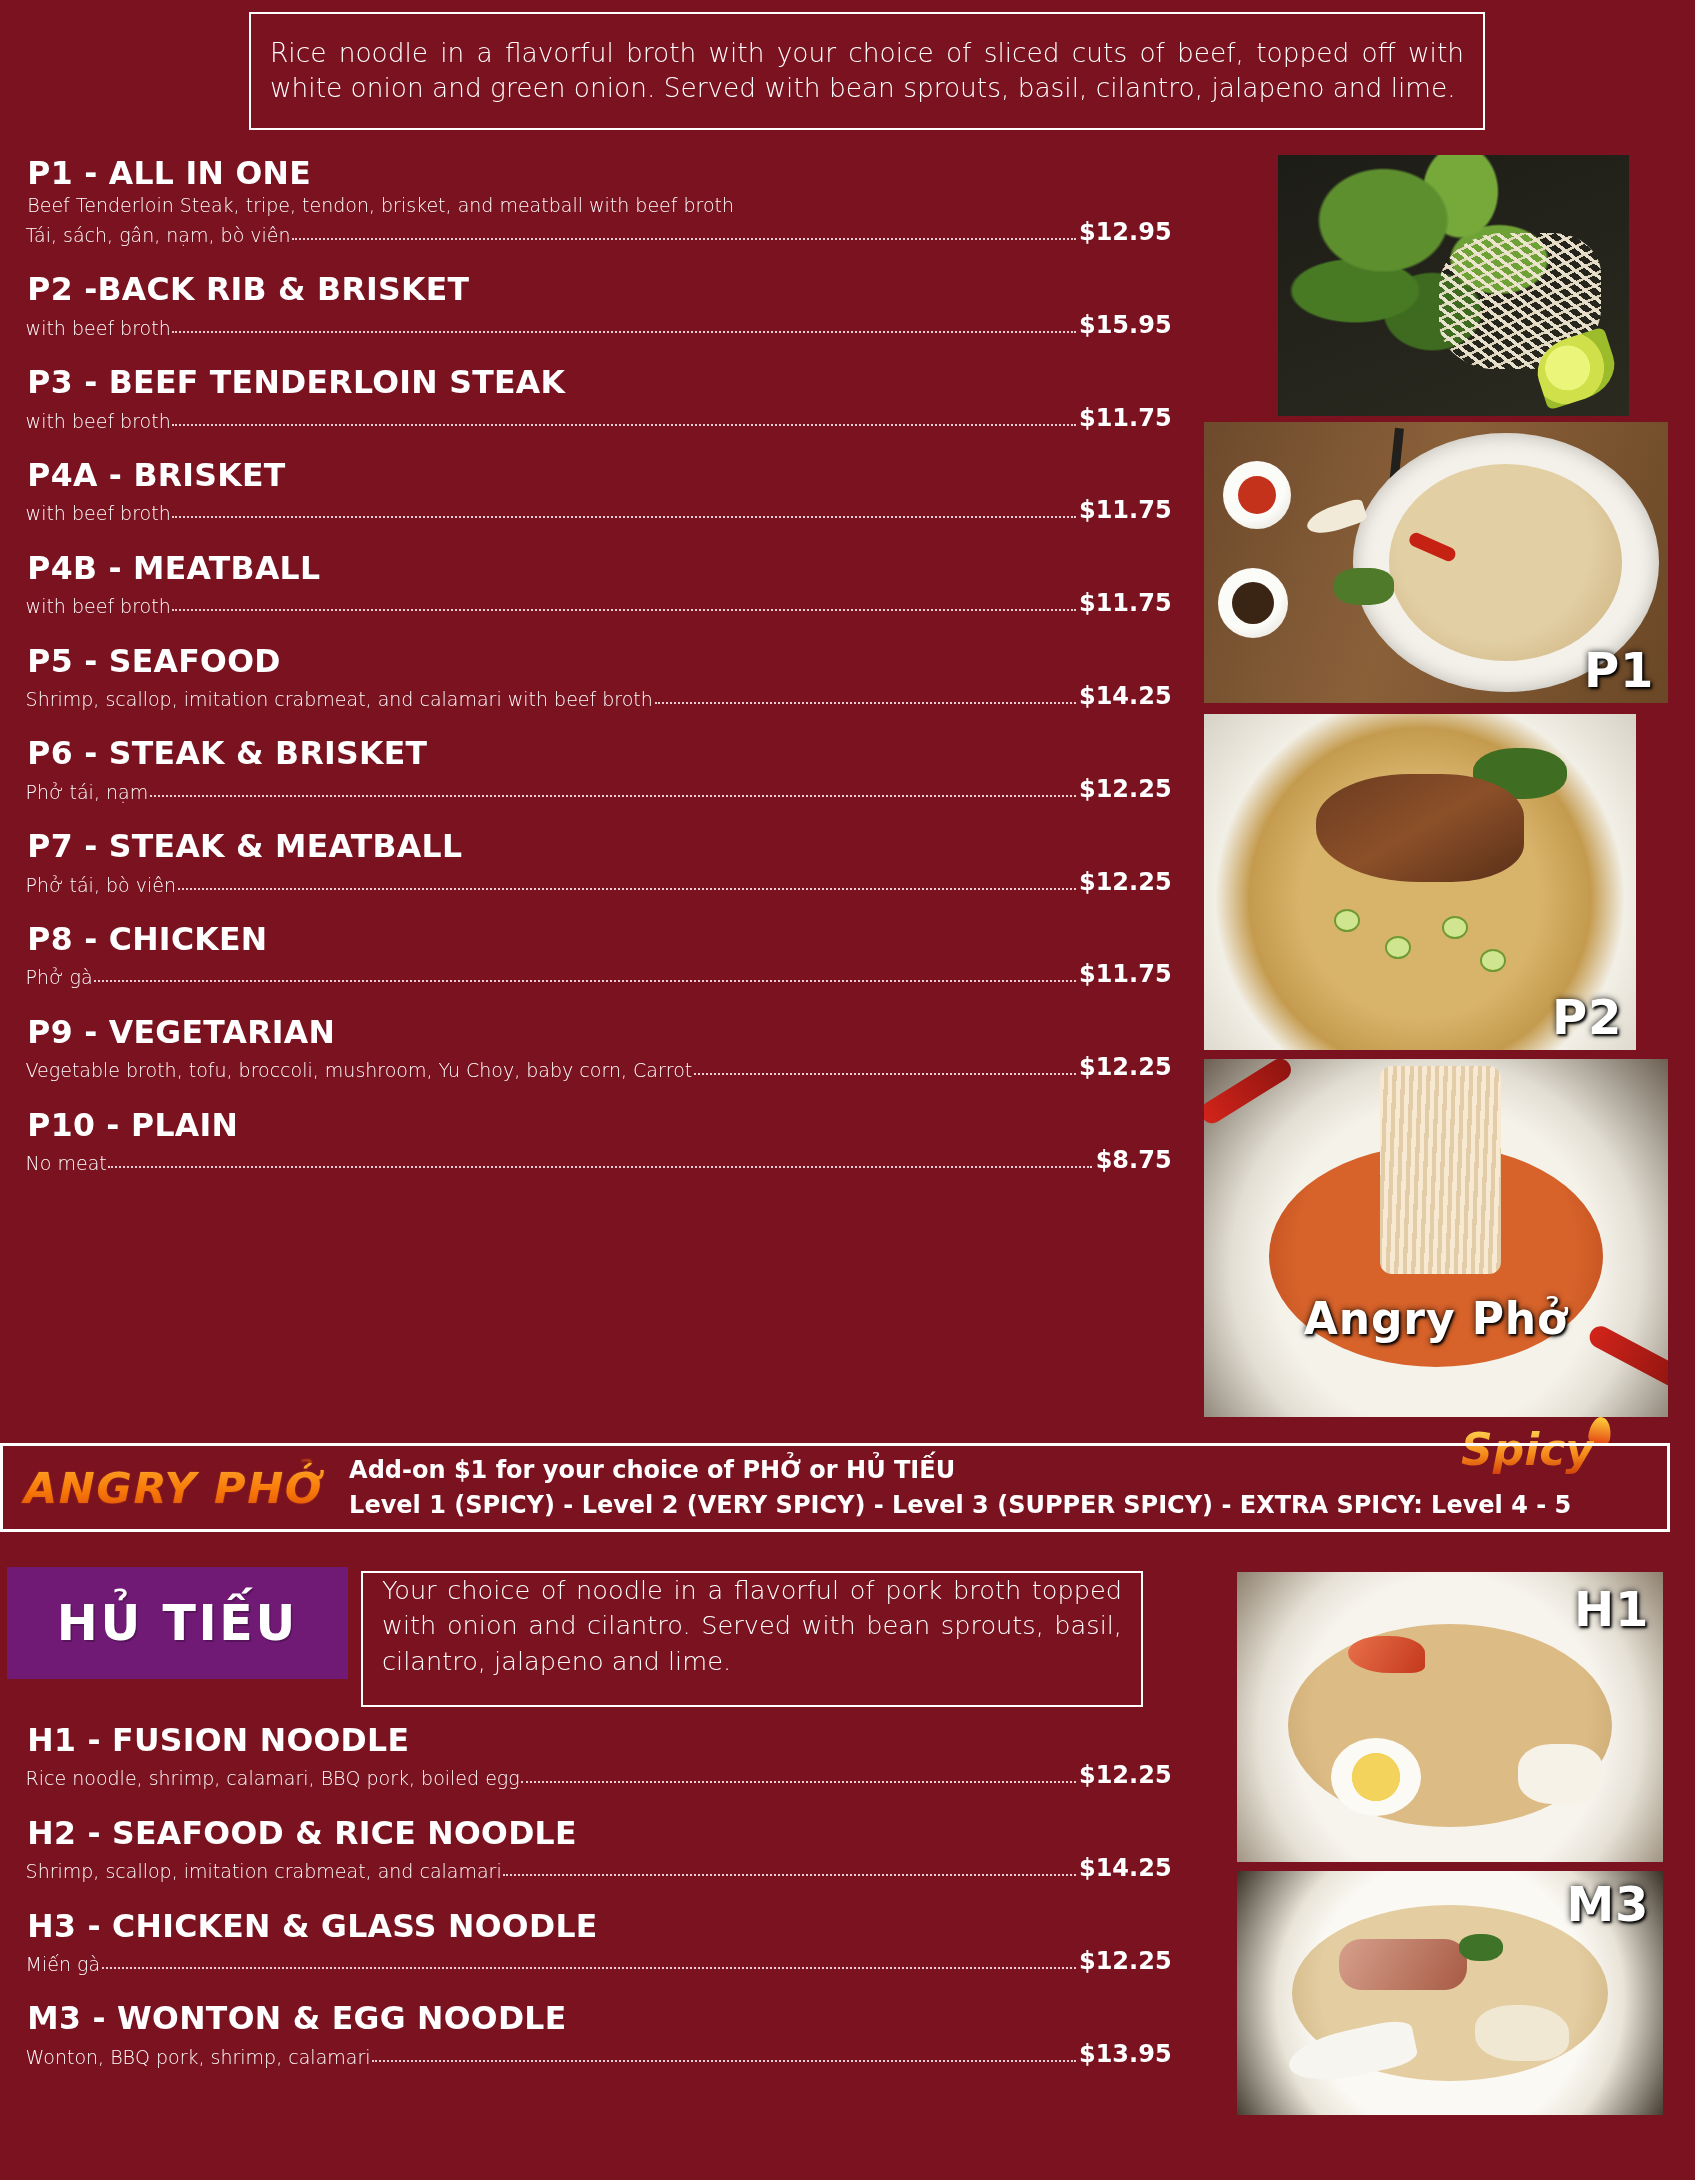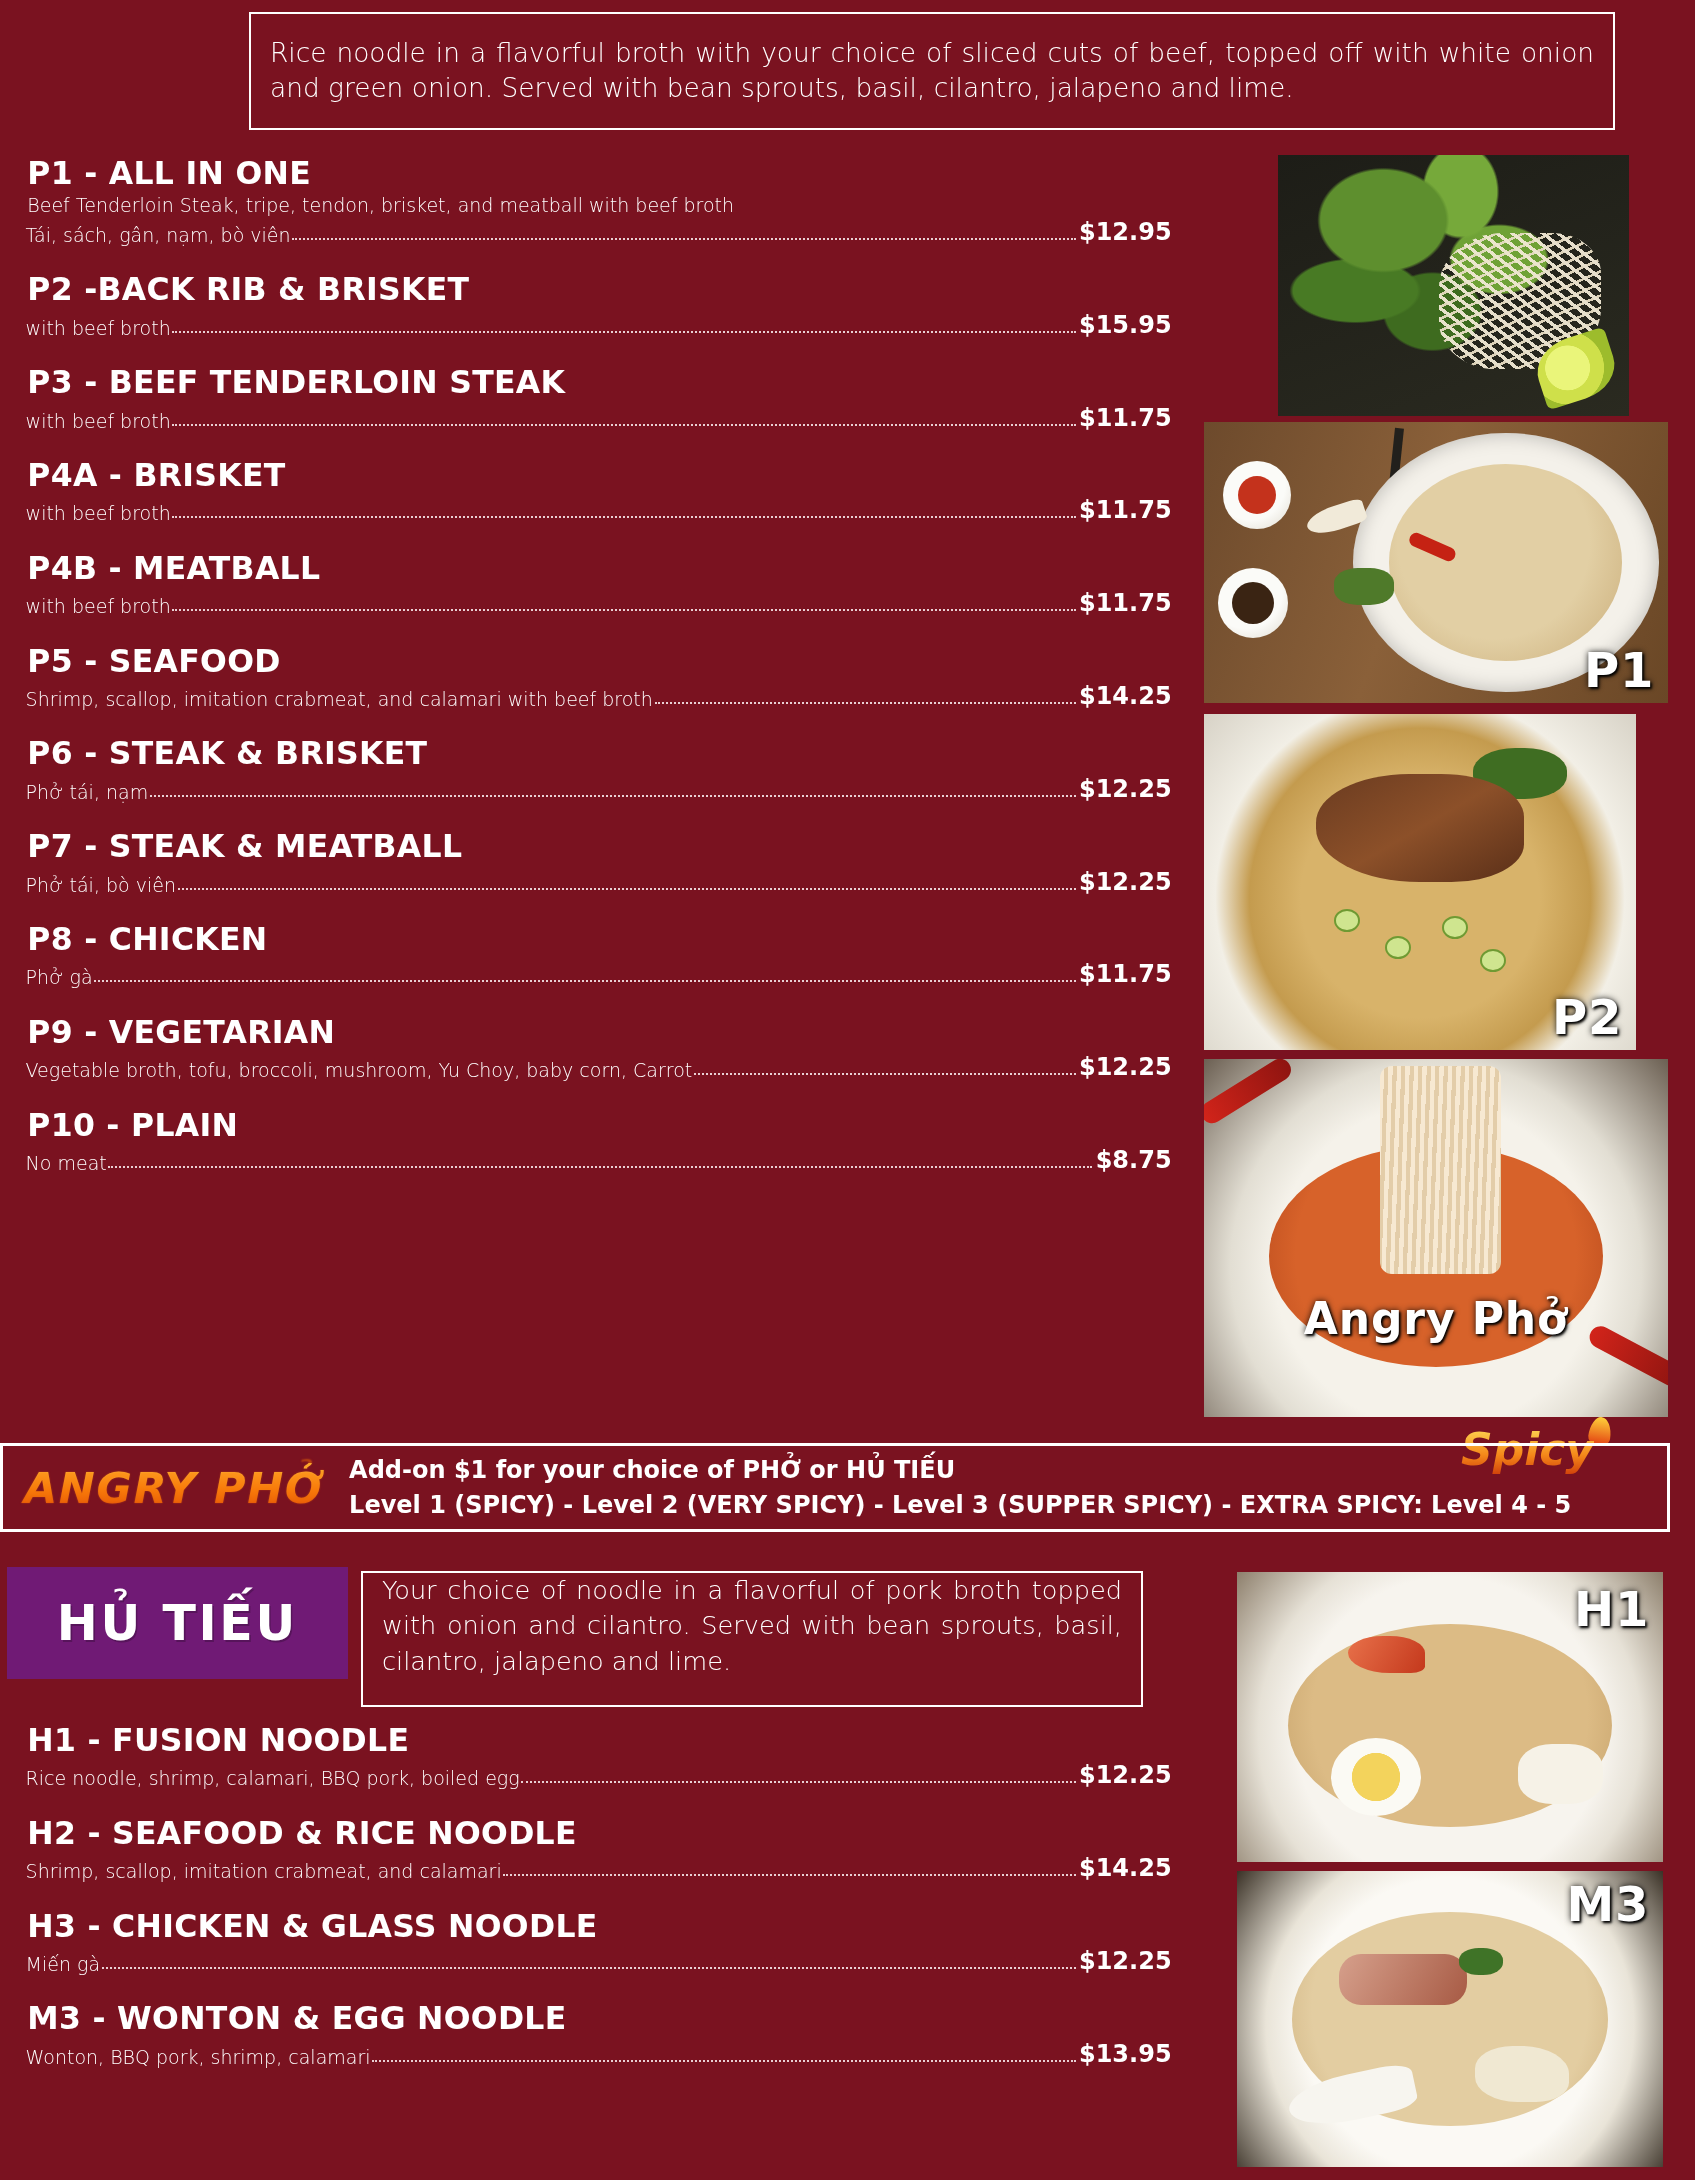--- a/index.html
+++ b/index.html
@@ -35,21 +35,21 @@
     font-family: "DejaVu Sans", sans-serif;
     font-weight: bold;
     font-size: 53px;
     letter-spacing: 1.7px;
     color: #ffffff;
     text-shadow: 1.7px 1.7px 0 rgba(0,0,0,.25);
   }
   .pho-desc {
     position: absolute;
     left: 249px; top: 12px;
-    width: 1366px; height: 118px;
+    width: 1236px; height: 118px;
     border: 2.6px solid #ffffff;
     box-sizing: border-box;
     display: flex;
     align-items: center;
     padding: 0 19px;
   }
   .pho-desc p {
     margin: 0;
     font-size: 26.4px;
     line-height: 1.32;
@@ -378,21 +378,21 @@
     background: linear-gradient(120deg,#e8714a,#c4381c);
   }
   #photo-h1 .squid {
     position: absolute; right: 14%; bottom: 20%;
     width: 85px; height: 60px;
     border-radius: 40%;
     background: #f6f2e7;
   }
 
   
-  #photo-m3 { left: 1237px; top: 1871px; width: 426px; height: 296px; }
+  #photo-m3 { left: 1237px; top: 1871px; width: 426px; height: 244px; }
   #photo-m3 .bg {
     position: absolute; inset: 0;
     background: radial-gradient(circle at 50% 52%, #fbf9f4 0 56%, #e9e4d8 70%, #3a3126 100%);
   }
   #photo-m3 .broth {
     position: absolute; left: 13%; top: 14%;
     width: 74%; height: 72%;
     border-radius: 50%;
     background: radial-gradient(circle at 50% 45%, #e3cda1 0 70%, #cdb07d 100%);
   }

